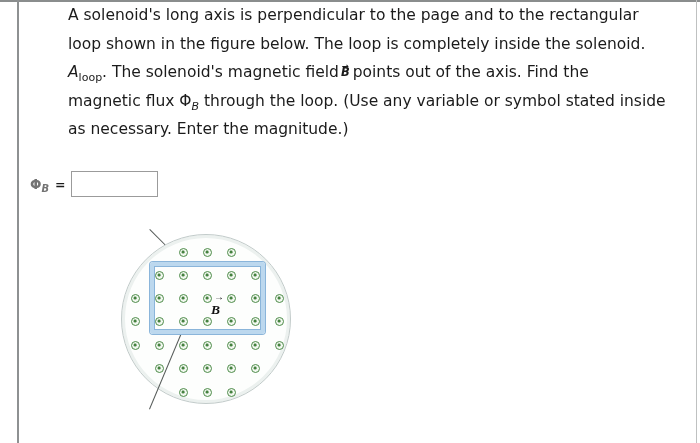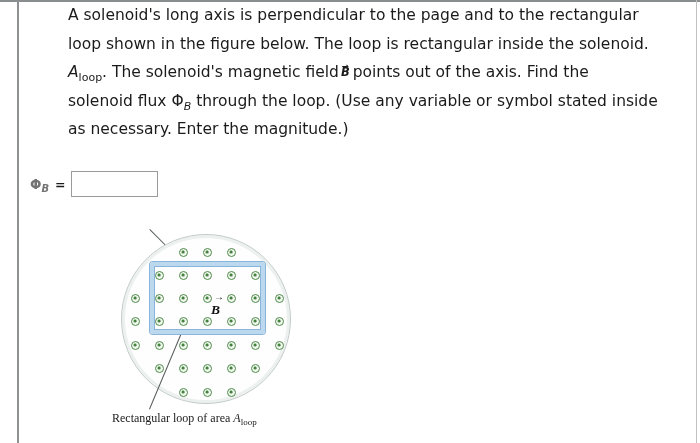--- a/index.html
+++ b/index.html
@@ -64,27 +64,27 @@
 <div class="page">
   <div class="rule-top"></div>
   <div class="rule-left"></div>
   <div class="rule-right"></div>
 
   <div class="problem">
     <div class="pline">
       <span>A solenoid's long axis is perpendicular to the page and to the rectangular</span>
     </div>
     <div class="pline">
-      <span>loop shown in the figure below. The loop is rectangular inside the solenoid.</span>
+      <span>loop shown in the figure below. The loop is completely inside the solenoid.</span>
     </div>
     <div class="pline">
       <span class="var">A</span><span class="sub">loop</span><span>. The solenoid's magnetic field</span><span class="ivec"><span class="arr">→</span><span>B</span></span><span>points out of the axis. Find the</span>
     </div>
     <div class="pline">
-      <span>solenoid flux </span><span class="phi">Φ</span><span class="sub var">B</span><span> through the loop. (Use any variable or symbol stated inside</span>
+      <span>magnetic flux </span><span class="phi">Φ</span><span class="sub var">B</span><span> through the loop. (Use any variable or symbol stated inside</span>
     </div>
     <div class="pline">
       <span>as necessary. Enter the magnitude.)</span>
     </div>
   </div>
 
   <div class="answer-row">
     <span class="ans-label"><span>Φ</span><span class="sub">B</span></span>
     <span class="ans-eq">=</span>
     <input class="ans-input" type="text" value="" style="">
@@ -95,23 +95,20 @@
 
     <div class="sol-circle"></div>
     <div class="leader leader-bottom"></div>
     <div class="loop-rect"></div>
 
     <div class="fig-vec">
       <span class="fig-arr">→</span>
       <span class="fig-b">B</span>
     </div>
 
-    <div class="fig-label fig-label-bottom">
-      <span>Rectangular loop of area </span><span class="var">A</span><span class="sub">loop</span>
-    </div>
   <span class="dot" style="left: 178.5px; top: 247.5px;"></span>
       <span class="dot" style="left: 202.5px; top: 247.5px;"></span>
       <span class="dot" style="left: 226.5px; top: 247.5px;"></span>
       <span class="dot" style="left: 154.5px; top: 270.5px;"></span>
       <span class="dot" style="left: 178.5px; top: 270.5px;"></span>
       <span class="dot" style="left: 202.5px; top: 270.5px;"></span>
       <span class="dot" style="left: 226.5px; top: 270.5px;"></span>
       <span class="dot" style="left: 250.5px; top: 270.5px;"></span>
       <span class="dot" style="left: 130.5px; top: 293.5px;"></span>
       <span class="dot" style="left: 154.5px; top: 293.5px;"></span>

